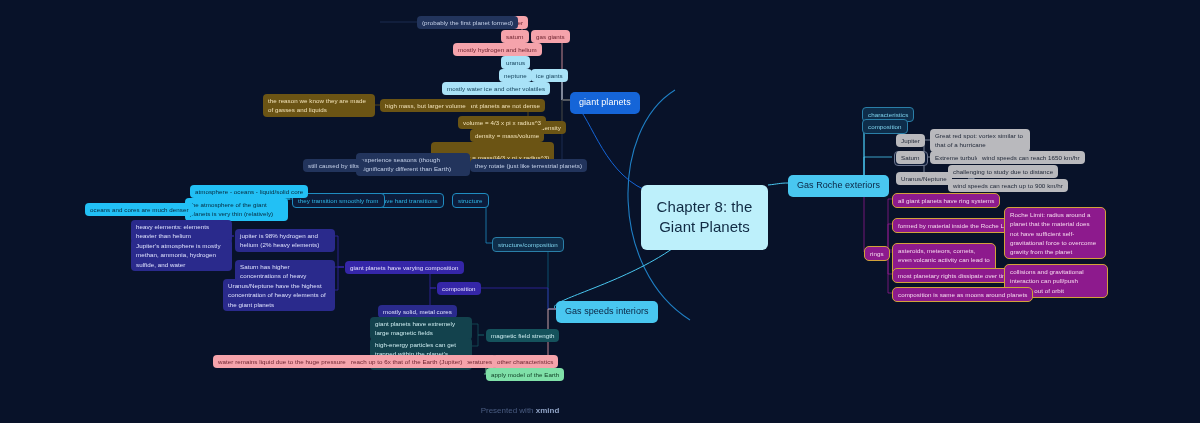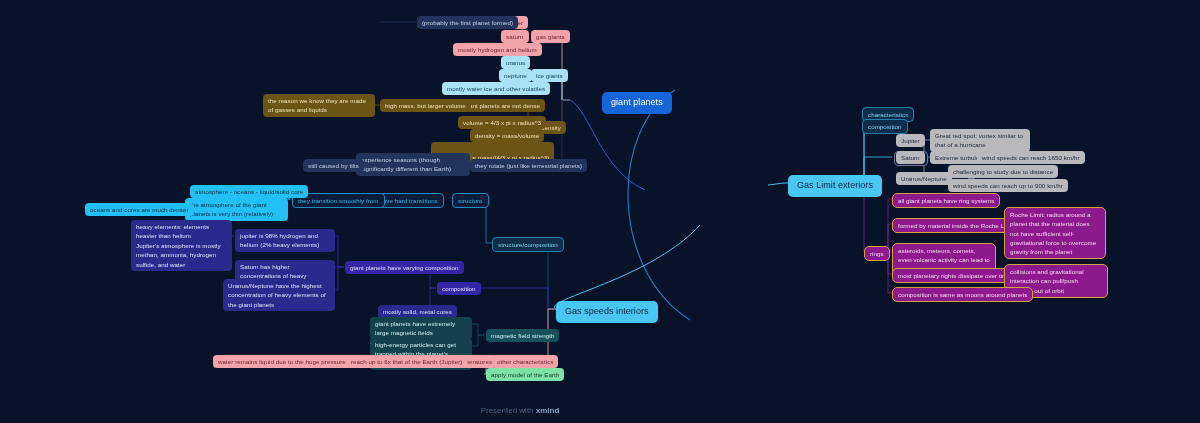--- a/index.html
+++ b/index.html
@@ -4,21 +4,21 @@
 <style>
   html,body{margin:0;padding:0;background:#081229;}
   body{width:1200px;height:423px;overflow:hidden;font-family:"Liberation Sans",sans-serif;position:relative;}
   #canvas{position:absolute;inset:0;width:1200px;height:423px;}
   svg#links{position:absolute;left:0;top:0;width:1200px;height:423px;pointer-events:none;}
   .node{position:absolute;box-sizing:border-box;border-radius:4px;padding:2px 5px;font-size:6.2px;line-height:1.5;
         letter-spacing:.05px;white-space:pre-wrap;}
   
   .n-center{background:#bdf0fb;color:#102a43;border-radius:6px;font-size:15px;line-height:1.35;
             text-align:center;padding:12px 10px;font-weight:400;}
-  .n-main-blue{background:#1565d8;color:#fff;font-size:9px;padding:4px 9px;border-radius:5px;margin-left:32px;}
+  .n-main-blue{background:#1565d8;color:#fff;font-size:9px;padding:4px 9px;border-radius:5px;}
   .n-main-cyan{background:#49c7f0;color:#0a2342;font-size:9px;padding:4px 9px;border-radius:5px;}
   .n-pink{background:#f5a3ab;color:#6d2430;}
   .n-iceblue{background:#a9e2f7;color:#15435c;}
   .n-olive{background:#6b5414;color:#f2e2b8;}
   .n-navydim{background:#22345c;color:#c6d2ea;}
   .n-cyanfill{background:#22c0f5;color:#06293d;}
   .n-cyanline{background:#0c1c3b;color:#2fb8e8;border:.8px solid #1f8cc0;}
   .n-purple{background:#2a2a8c;color:#dfe3ff;}
   .n-indigo{background:#3526a8;color:#e6e2ff;}
   .n-teal{background:#15525c;color:#cfeef2;}
@@ -117,23 +117,24 @@
     <path d="M888 252 L888 199 L892 199" stroke="#8d1a8d"></path>
     <path d="M888 252 L888 224 L892 224" stroke="#8d1a8d"></path>
     <path d="M888 252 L888 250 L892 250" stroke="#8d1a8d"></path>
     <path d="M888 252 L888 274 L892 274" stroke="#8d1a8d"></path>
     <path d="M888 252 L888 293 L892 293" stroke="#8d1a8d"></path>
     <path d="M1000 224 L1006 224" stroke="#8d1a8d"></path>
     <path d="M1000 274 L1006 274" stroke="#8d1a8d"></path>
   </g>
 </svg>
 
+<div class="node n-center" style="left:641px;top:185px;width:127px;">Chapter 8: the Giant Planets</div>
 
 <div class="node n-main-blue" style="left:570px;top:92px;">giant planets</div>
-<div class="node n-main-cyan" style="left:788px;top:175px;">Gas Limit exteriors</div>
+<div class="node n-main-cyan" style="left:788px;top:175px;">Gas Roche exteriors</div>
 <div class="node n-main-cyan" style="left:556px;top:301px;">Gas speeds interiors</div>
 
 <div class="node n-pink" style="left:531px;top:30px;">gas giants</div>
 <div class="node n-pink" style="left:501px;top:16px;">jupiter</div>
 <div class="node n-navydim" style="left:417px;top:16px;">(probably the first planet formed)</div>
 <div class="node n-pink" style="left:501px;top:30px;">saturn</div>
 <div class="node n-pink" style="left:453px;top:43px;">mostly hydrogen and helium</div>
 
 <div class="node n-iceblue" style="left:531px;top:69px;">ice giants</div>
 <div class="node n-iceblue" style="left:501px;top:56px;">uranus</div>

